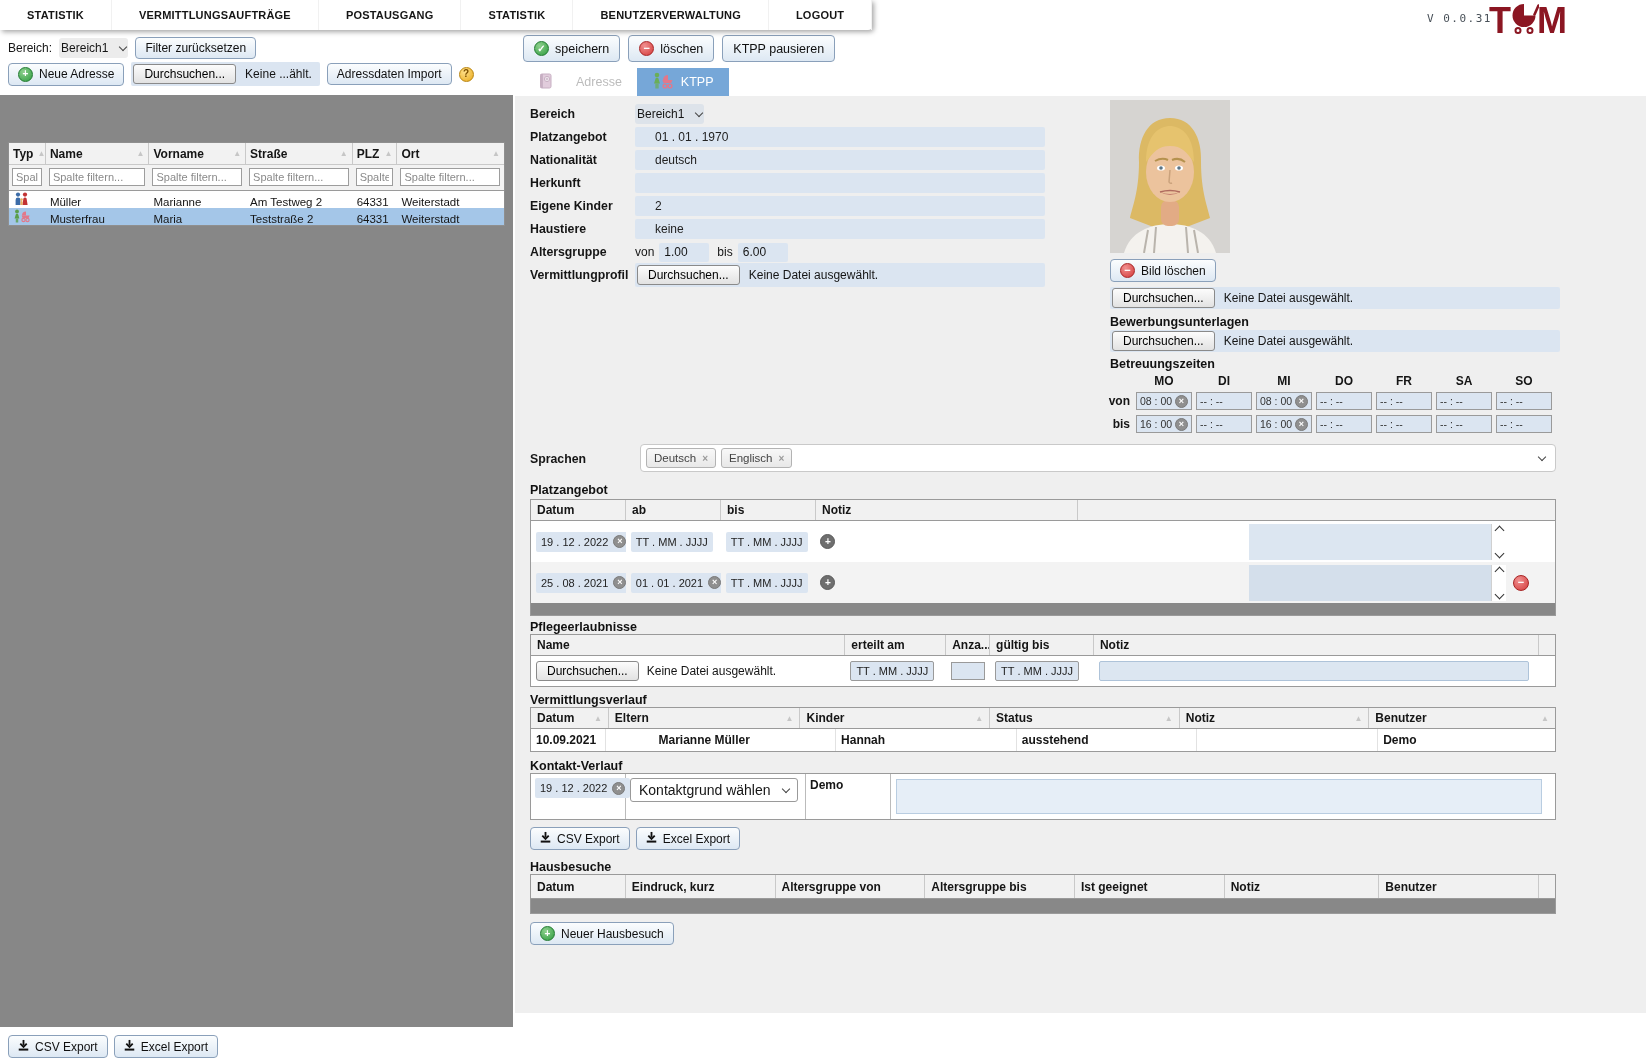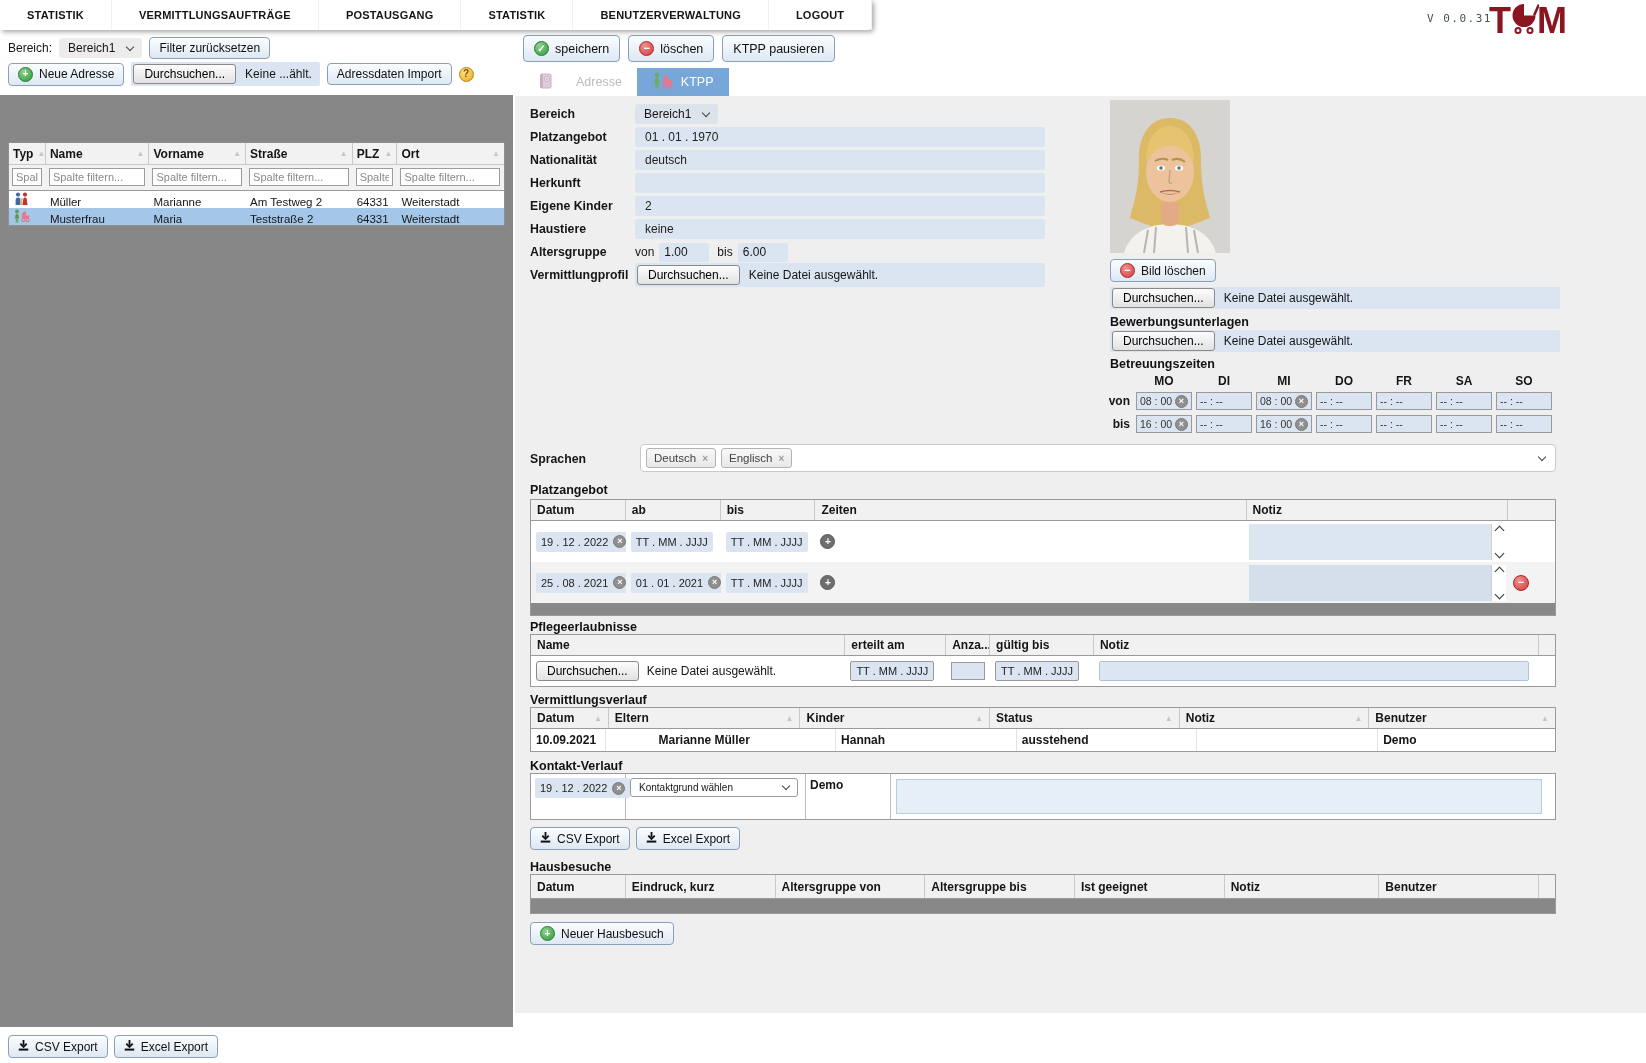--- a/index.html
+++ b/index.html
@@ -24,21 +24,21 @@
          cursor:pointer; white-space:nowrap; }
   .btn.big { padding:5px 10px; font-size:12.5px; }
   .cicon { width:15px; height:15px; min-width:15px; border-radius:50%; display:inline-flex; align-items:center;
            justify-content:center; color:#fff; font-size:10px; font-weight:bold; line-height:1; }
   .cicon.green { background:radial-gradient(circle at 35% 30%, #8ed08e, #2e9c3e); border:1px solid #217a30; }
   .cicon.red { background:radial-gradient(circle at 35% 30%, #f09090, #d43a3a); border:1px solid #a82424; font-size:11px; }
   .cicon.gray { background:#8f8f8f; border:1px solid #7a7a7a; width:13px; height:13px; min-width:13px; font-size:9px; }
   .cicon.dark { background:#6e6e6e; border:1px solid #5a5a5a; }
   .cicon.orange { background:radial-gradient(circle at 35% 30%, #ffe08a, #e8a91a); border:1px solid #b9840e; color:#7c4f00; }
   .selectbox { display:inline-flex; align-items:center; justify-content:flex-end; gap:12px; background:#ececec;
-               border-radius:3px; padding:3px 9px; cursor:pointer; }
+               border-radius:3px; padding:3px 2px; cursor:pointer; }
   .caret { width:6px; height:6px; border-right:1.7px solid #444; border-bottom:1.7px solid #444;
            transform:rotate(45deg); margin-top:-3px; }
   .filestrip { display:flex; align-items:center; gap:9px; background:#dbe5f1; border-radius:2px; padding:2px 8px 2px 2px; }
   .browse { background:linear-gradient(#fcfcfc,#e2e2e2); border:1px solid #8a8a8a; border-radius:3px;
             padding:2px 10px; font-size:12px; cursor:pointer; white-space:nowrap; }
   .sort { color:#c6c6c6; font-size:8px; margin-left:4px; }
   .sec-title { font-weight:bold; font-size:12.5px; color:#111; }
   .graybar { background:#888; }
   .chev { width:7px; height:7px; border-right:1.6px solid #333; border-bottom:1.6px solid #333; }
   .chev.up { transform:rotate(-135deg); }
@@ -71,21 +71,21 @@
   .tab.disabled { color:#bcbcbc;gap:23px; }
   .tab.disabled svg { opacity:.55; }
   .tab.active { background:#76a7d8; color:#fff; }
   .content { position:absolute; left:515px; top:96px; width:1131px; height:917px; background:#efefef; }
   .abs { position:absolute; }
 
   .formcol { position:absolute; left:15px; top:8px; }
   .frow { display:flex; align-items:center; height:20px; margin-bottom:3px; }
   .flabel { width:105px; font-weight:bold; font-size:12.3px; }
   .finput { width:410px; height:20px; background:#dbe5f1; border-radius:2px; display:flex; align-items:center;
-            padding:0 10px; font-size:12px; color:#222; }
+            padding:0 20px; font-size:12px; color:#222; }
   .smallnum { width:50px; height:19px; background:#dbe5f1; border-radius:2px; display:flex; align-items:center;
               padding:0 5px; margin:0 8px 0 5px; }
 
   .photo { position:absolute; left:595px; top:4px; width:120px; height:153px; }
   .fstrip-r { position:absolute; left:595px; width:450px; height:22px; }
 
   
   .dayrow { position:absolute; left:619px; top:278px; display:flex; }
   .daylab { width:60px; text-align:center; font-weight:bold; font-size:12px; }
   .timerow { position:absolute; display:flex; }
@@ -126,21 +126,21 @@
   .w-vd{width:78px} .w-ve{width:192px} .w-vk{width:190px} .w-vs{width:190px} .w-vn{width:190px} .w-vb{width:186px}
   
   .w-hd{width:95px} .w-he{width:150px} .w-hv{width:150px} .w-hb{width:150px} .w-hg{width:150px} .w-hn{width:155px} .w-hu{width:160px} .w-hx{width:16px}
 
   .anzbox { width:35px; height:18px; border:1px solid #9a9a9a; background:#dbe5f1; }
   .pfnotiz { width:430px; height:20px; border:1px solid #aec3d9; background:#dce6f1; border-radius:2px; }
 
   .kbox { position:absolute; left:15px; top:677px; width:1026px; height:47px; background:#fff; border:1px solid #9a9a9a; display:flex; }
   .kcell { border-right:1px solid #bbb; padding:4px; }
   .kselect { display:inline-flex; align-items:center; justify-content:space-between; width:168px; background:#fff;
-             border:1px solid #9a9a9a; border-radius:3px; padding:3px 8px; font-size:10px; cursor:pointer; }
+             border:1px solid #9a9a9a; border-radius:3px; padding:3px 8px; font-size:14px; cursor:pointer; }
   .knotiz { flex:1; margin:5px; background:#e6eef7; border:1px solid #b9cde1; }
 
   .bold { font-weight:bold; }
   .dlico { display:inline-block; }
 </style>
 </head>
 <body>
 
 <div id="app">
 
@@ -514,21 +514,20 @@
         </span>
       <span class="caret"></span>
     </div>
 
     <div class="sec-title abs" style="left:15px; top:387px;">Platzangebot</div>
     <div class="stable" style="left:15px; top:403px; width:1026px;">
       <div class="shead">
         <div class="sth w-pd">Datum</div>
         <div class="sth w-pa">ab</div>
         <div class="sth w-pb">bis</div>
-        <div class="sth w-pz">Zeiten</div>
         <div class="sth w-pn">Notiz</div>
         <div class="sth w-px"></div>
       </div>
       <div class="srow" style="height:41px; background:#fff;">
         <div class="scell w-pd">
             <span class="datechip">
               <span>19 . 12 . 2022</span>
               <span class="cicon gray">×</span>
             </span>
           </div>

